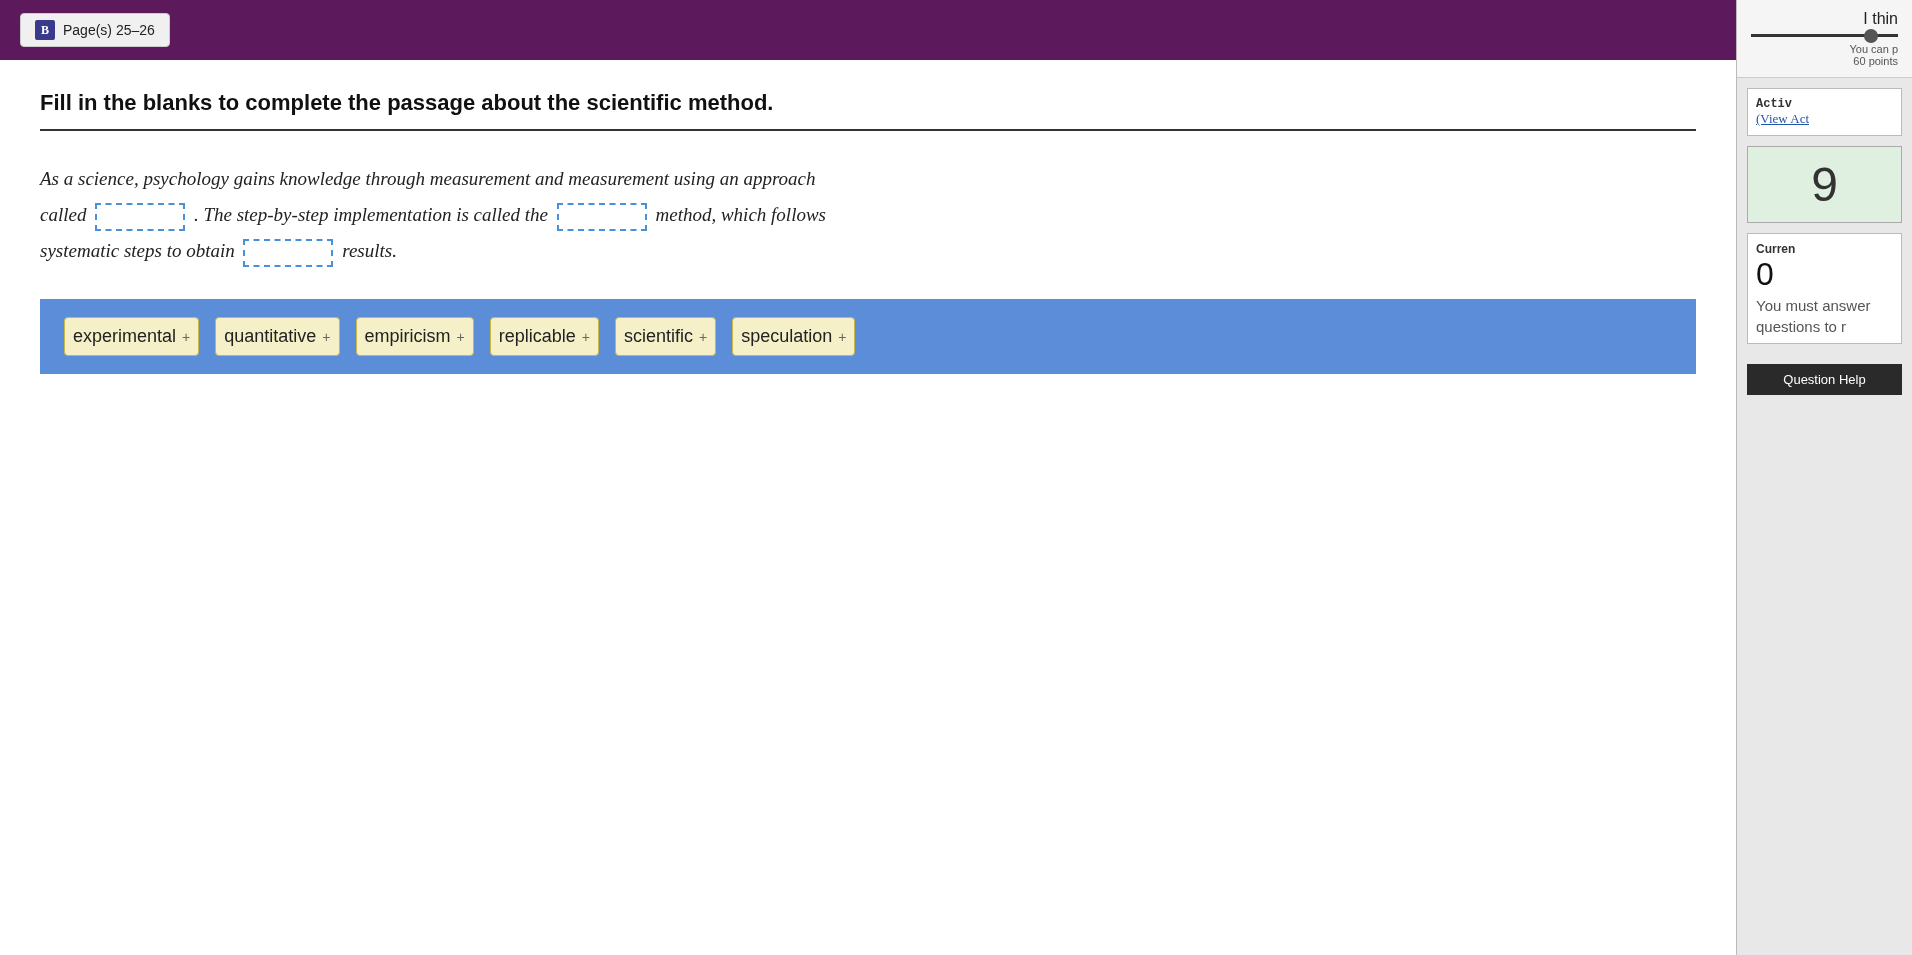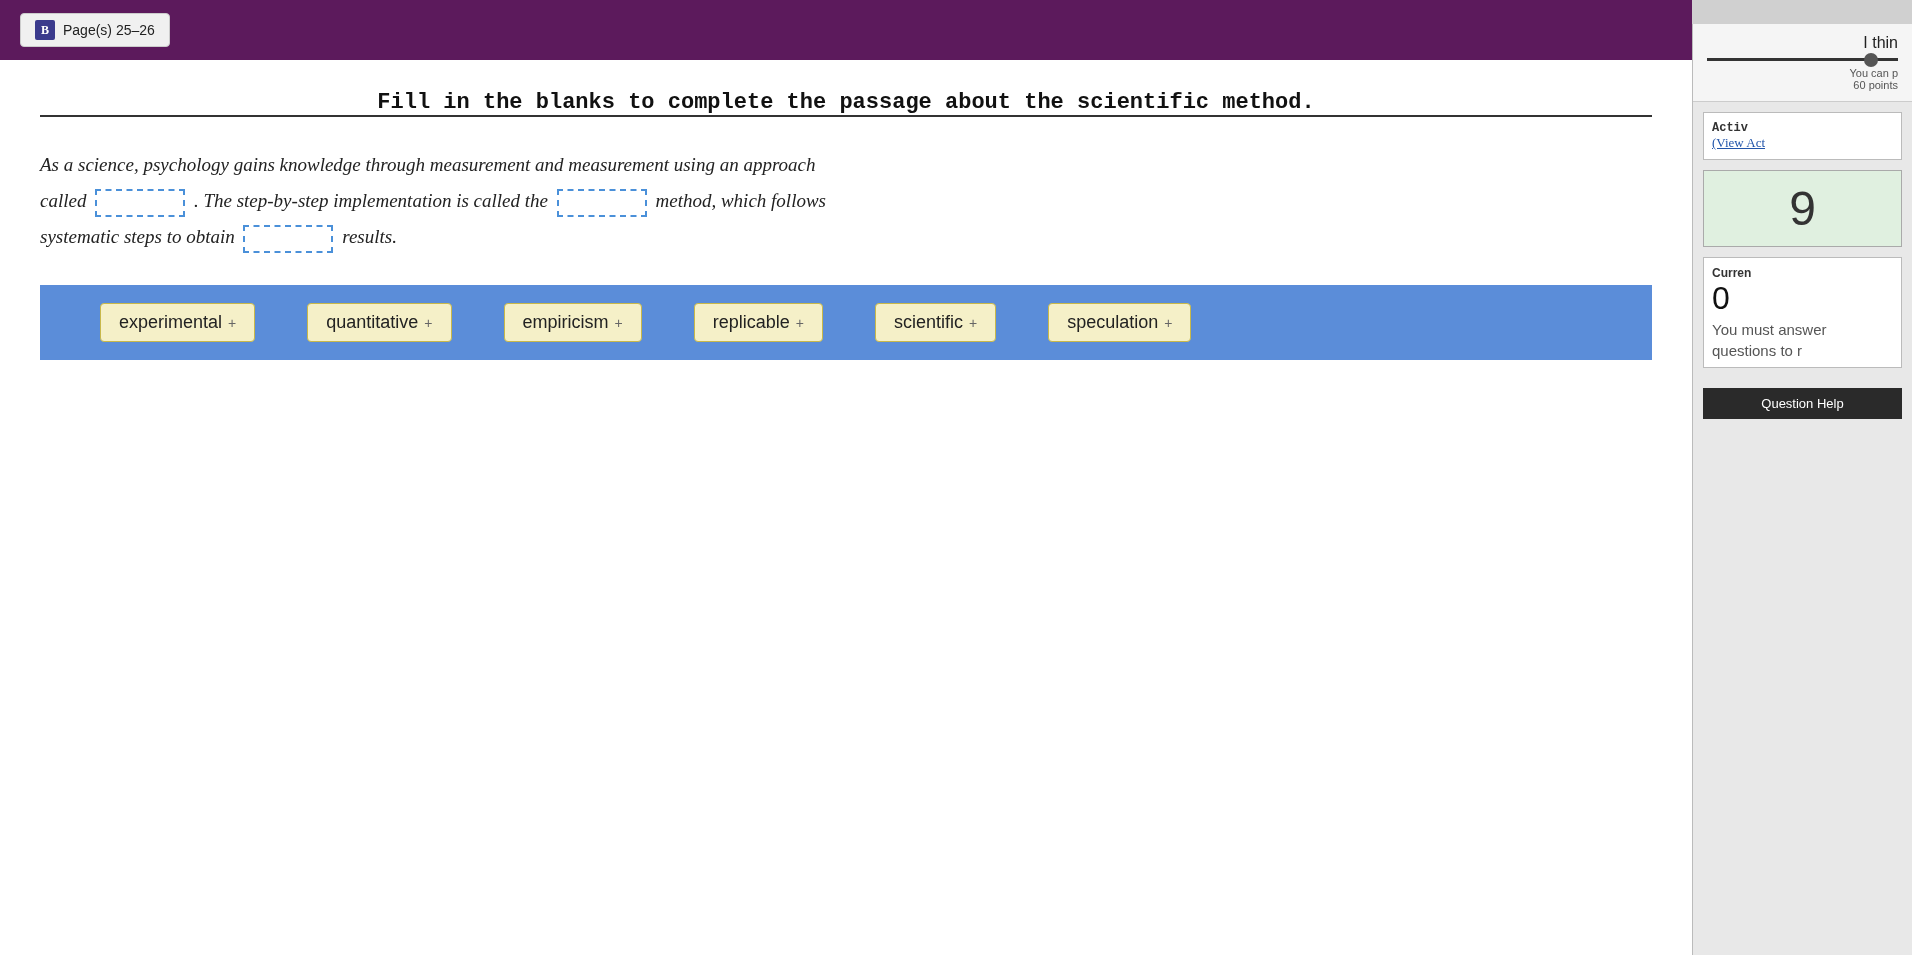--- a/index.html
+++ b/index.html
@@ -72,23 +72,22 @@
 
     .question-area {
       padding: 30px 40px 20px 40px;
       flex: 1;
     }
 
     .question-instruction {
       font-size: 22px;
       font-weight: bold;
       color: #111;
-      font-family: Liberation Mono, monospace;
-      margin-bottom: 0;
-      text-align: center;
+      font-family: Liberation Sans, sans-serif;
+      margin-bottom: 13px;
     }
 
     .divider {
       border: none;
       border-top: 2px solid #333;
       margin-bottom: 30px;
     }
 
     .passage-text {
       font-size: 19px;
@@ -116,46 +115,44 @@
       flex-wrap: wrap;
       gap: 16px;
       align-items: center;
       margin-top: 10px;
     }
 
     .word-chip {
       background: #f5f0c8;
       border: 1px solid #c8b84a;
       border-radius: 4px;
-      padding: 8px 18px;
+      padding: 8px 8px;
       font-size: 18px;
       font-family: Arial, sans-serif;
       color: #222;
       cursor: pointer;
       display: flex;
       align-items: center;
       gap: 4px;
       position: relative;
-      margin-left: 36px;
     }
 
     .word-chip-plus {
       font-size: 14px;
       color: #666;
       margin-left: 2px;
       vertical-align: super;
     }
 
     .right-panel {
-      width: 220px;
+      width: 176px;
       background: #e8e8e8;
       display: flex;
       flex-direction: column;
       border-left: 1px solid #bbb;
-      margin-top: 24px;
     }
 
     .right-top {
       padding: 10px 14px;
       background: #f5f5f5;
       border-bottom: 1px solid #ccc;
     }
 
     .i-think-text {
       font-size: 16px;

